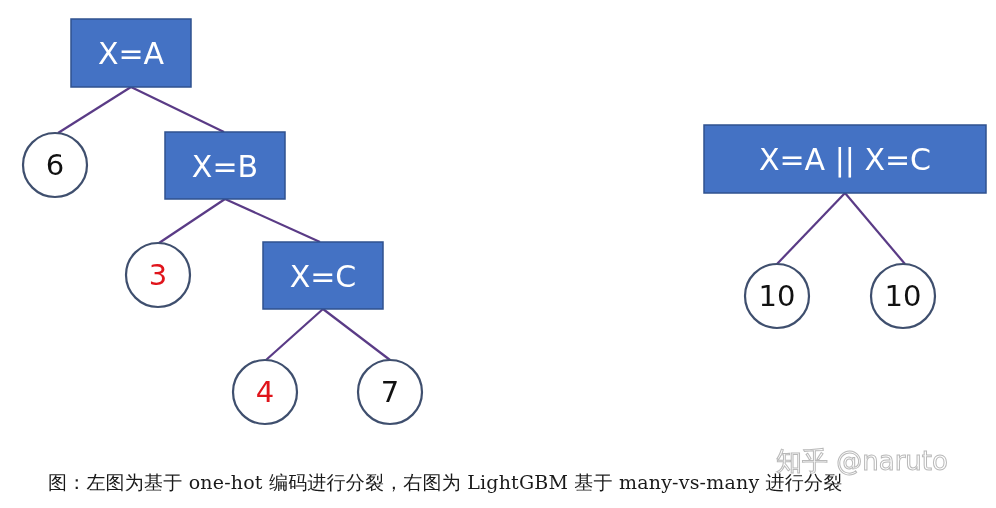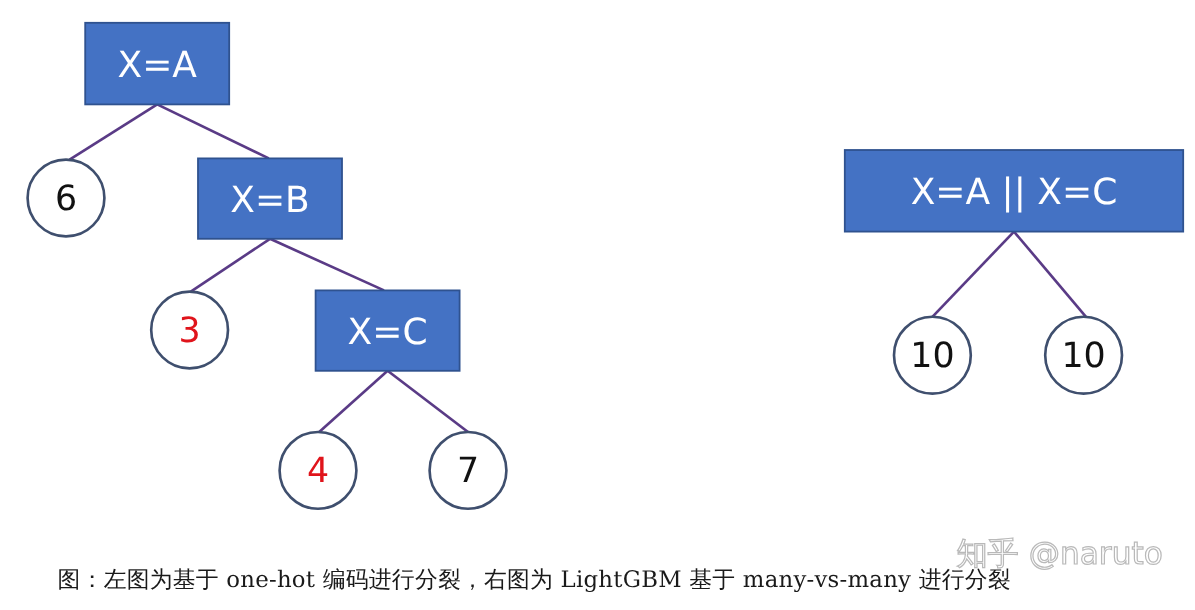--- a/index.html
+++ b/index.html
@@ -14,21 +14,20 @@
       position: absolute; left: 48px; top: 470px;
       font-family: "DejaVu Serif", "Liberation Serif", serif;
       font-size: 19px; color: #1a1a1a; white-space: nowrap; letter-spacing: 0.2px;
     }
     .watermark {
       position: absolute; left: 776px; top: 444px;
       font-family: "DejaVu Sans", sans-serif; font-size: 26px;
       color: rgba(255,255,255,0.55);
       -webkit-text-stroke: 1px #b9b9b9;
       white-space: nowrap;
-      margin-left: 21px;
     }
   </style>
 </head>
 <body>
 
 <svg class="diagram" width="996" height="508" viewBox="0 0 996 508">
 
   <line class="edge" x1="131" y1="87" x2="58" y2="133"></line>
   <line class="edge" x1="131" y1="87" x2="224" y2="132"></line>
   <line class="edge" x1="225" y1="199" x2="159" y2="243"></line>

